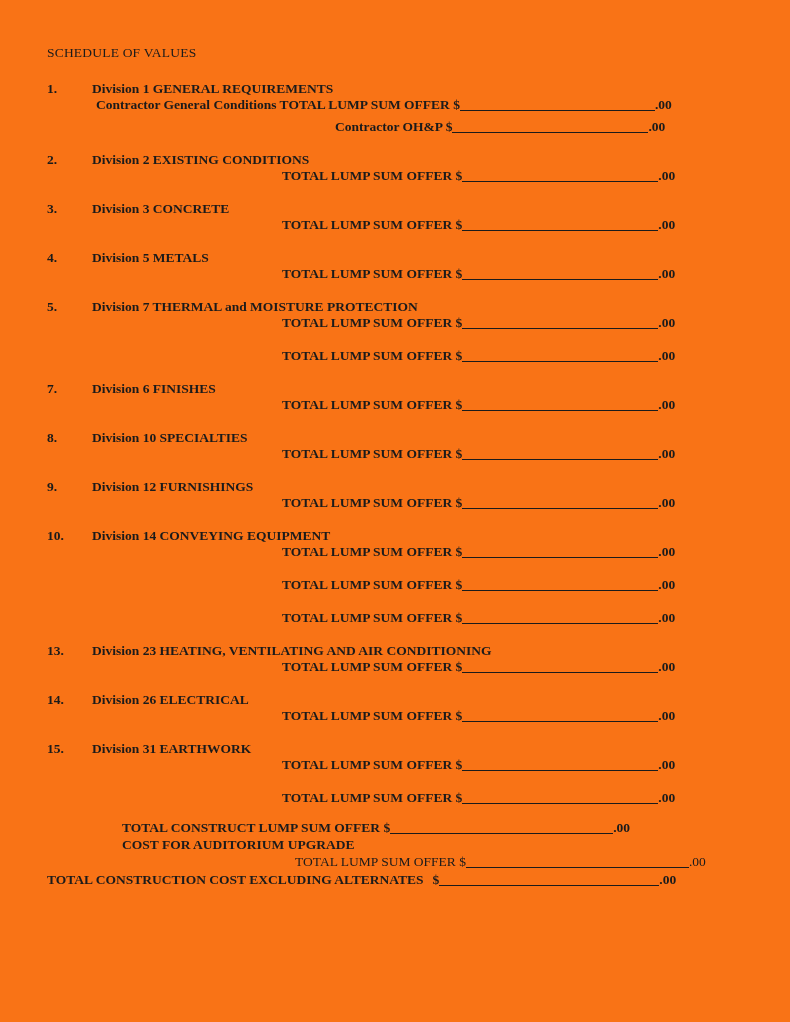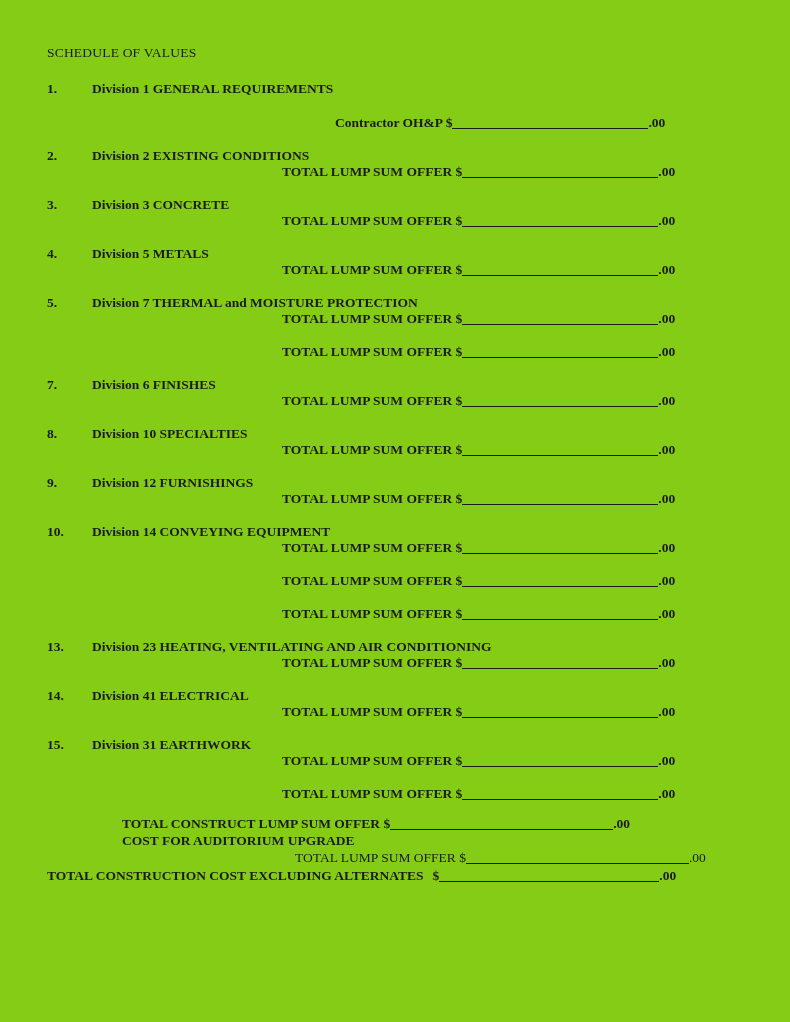--- a/index.html
+++ b/index.html
@@ -1,27 +1,27 @@
 <!DOCTYPE html>
 <html><head>
 <meta charset="utf-8">
 <style>
   html,body{margin:0;padding:0;background:#fff;}
   .page{
-    width:790px;height:1022px;background:#84cc16;box-sizing:border-box;
+    width:790px;height:1022px;background:#f97316;box-sizing:border-box;
     padding:45px 0 0 47px;position:relative;overflow:hidden;
     font-family:"Liberation Serif","DejaVu Serif",serif;
     font-size:13.5px;color:#1b1b1b;
   }
   .row{line-height:16px;white-space:nowrap;}
   .title{margin-bottom:20px;letter-spacing:0.2px;}
   .item{margin-bottom:17px;font-weight:bold;}
   .num{display:inline-block;width:45px;}
   .offer-item1{margin-left:49px;}
-  .ohp-row{margin-left:288px;margin-top:18px;}
+  .ohp-row{margin-left:288px;margin-top:6px;}
   .offer-std{margin-left:235px;}
   .blank{display:inline-block;height:10px;border-bottom:1.6px solid #1b1b1b;vertical-align:-2px;}
   .w195{width:195px;} .w196{width:196px;} .w223{width:223px;} .w220{width:220px;}
   .totals{margin-top:-4px;}
   .totals .row{line-height:17px;}
   .bold{font-weight:bold;}
   .construct-row,.cost-row{margin-left:75px;}
   .aud-offer-row{margin-left:248px;}
   .grand-row{margin-top:1px;}
   .grand-dollar{margin-left:9px;}
@@ -29,20 +29,23 @@
 </head>
 <body>
 
 <div class="page">
 
   <div class="row title">SCHEDULE OF VALUES</div>
 
   <div class="item">
     <div class="row">
       <span class="num">1.</span><span>Division 1 GENERAL REQUIREMENTS</span>
+    </div>
+    <div class="row offer-item1">
+      <span>Contractor General Conditions TOTAL LUMP SUM OFFER $</span><span class="blank w195"></span><span>.00</span>
     </div>
     <div class="row ohp-row">
       <span>Contractor OH&amp;P $</span><span class="blank w196"></span><span>.00</span>
     </div>
   </div>
 
   <div id="items-host">
     <div class="item">
       <div class="row">
         <span class="num">2.</span><span>Division 2 EXISTING CONDITIONS</span>
@@ -137,21 +140,21 @@
       <div class="row">
         <span class="num">13.</span><span>Division 23 HEATING, VENTILATING AND AIR CONDITIONING</span>
       </div>
       <div class="row offer-std">
         <span>TOTAL LUMP SUM OFFER $</span><span class="blank w196"></span><span>.00</span>
       </div>
     </div>
 
     <div class="item">
       <div class="row">
-        <span class="num">14.</span><span>Division 41 ELECTRICAL</span>
+        <span class="num">14.</span><span>Division 26 ELECTRICAL</span>
       </div>
       <div class="row offer-std">
         <span>TOTAL LUMP SUM OFFER $</span><span class="blank w196"></span><span>.00</span>
       </div>
     </div>
 
     <div class="item">
       <div class="row">
         <span class="num">15.</span><span>Division 31 EARTHWORK</span>
       </div>

